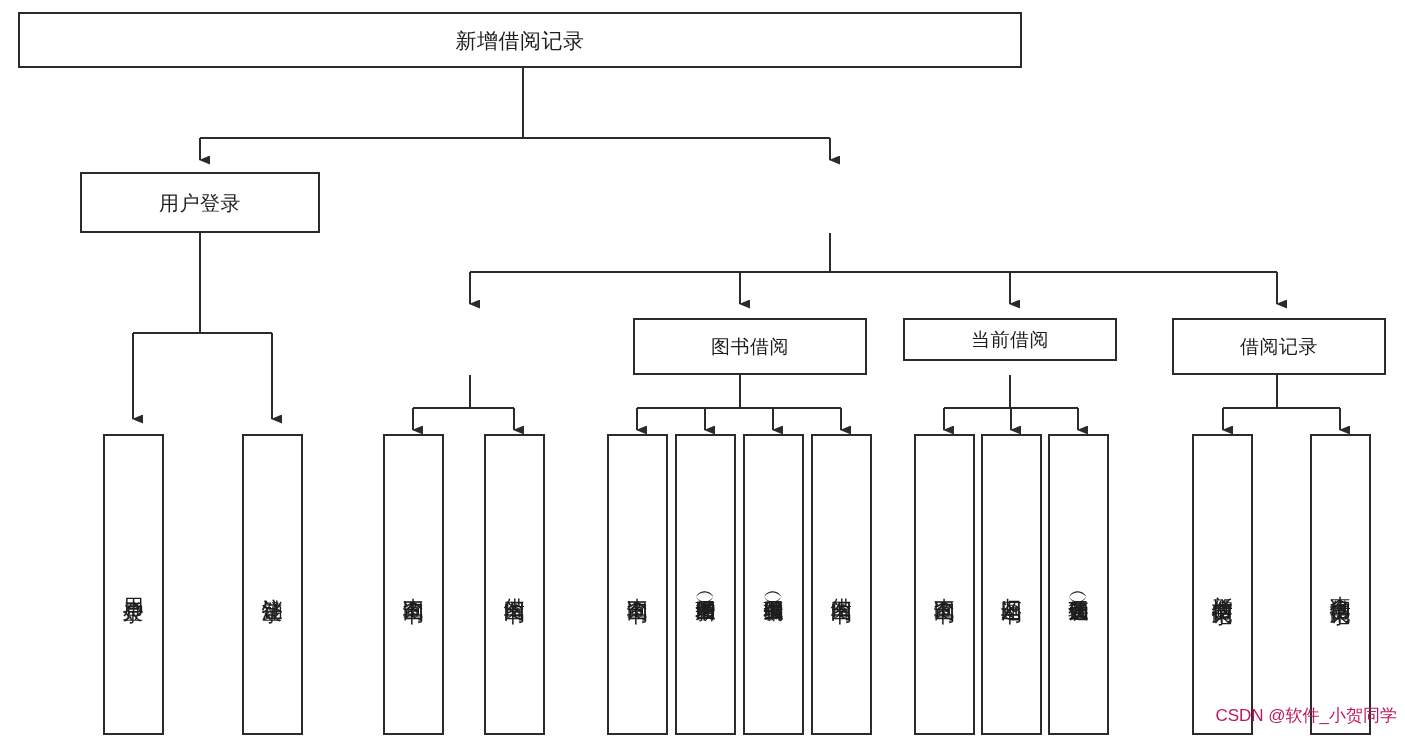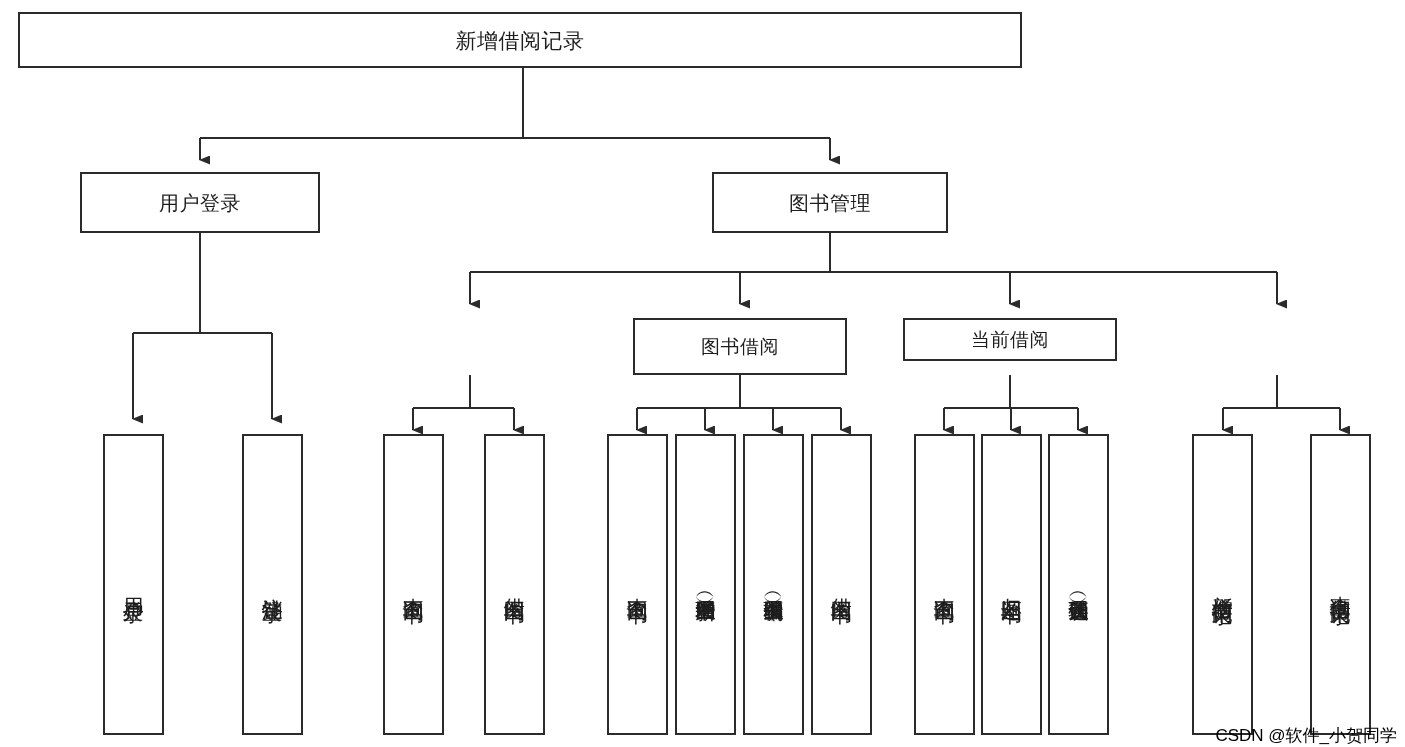--- a/index.html
+++ b/index.html
@@ -56,23 +56,23 @@
   }
   
   .node.leaf.tall .lbl{
     font-size:20px;
     line-height:1.14;
     letter-spacing:0px;
   }
 
   #watermark{
     position:absolute;
-    right:8px;bottom:0;
+    right:8px;bottom:20px;
     font-size:17px;
-    color:#000000;
+    color:#be185d;
     white-space:nowrap;
     font-family:"Liberation Sans","DejaVu Sans",sans-serif;
   }
 </style>
 </head>
 <body>
 
 <div id="canvas">
 
   <svg id="wires" viewBox="0 0 1405 747" xmlns="http://www.w3.org/2000/svg">
@@ -128,33 +128,33 @@
   </svg>
 
   <div class="node root horiz" style="left:18px;top:12px;width:1004px;height:56px;">
     <span class="lbl">新增借阅记录</span>
   </div>
 
   <div class="node horiz" style="left:80px;top:172px;width:240px;height:61px;">
     <span class="lbl">用户登录</span>
   </div>
 
-  <div class="node horiz" style="left:712px;top:172px;width:236px;height:61px;">
-    <span class="lbl">图书管理</span>
-  </div>
-
-
-  <div class="node l3 horiz" style="left:633px;top:318px;width:214px;height:57px;">
+
+
+  <div class="node l3 horiz" style="left:633px;top:318px;width:234px;height:57px;">
     <span class="lbl">图书借阅</span>
   </div>
 
   <div class="node l3 horiz" style="left:903px;top:318px;width:214px;height:43px;">
     <span class="lbl">当前借阅</span>
   </div>
 
+  <div class="node l3 horiz" style="left:1172px;top:318px;width:214px;height:57px;">
+    <span class="lbl">借阅记录</span>
+  </div>
 
   <div class="node leaf" style="left:103px;top:434px;width:61px;height:301px;">
     <span class="lbl">用户登录</span>
   </div>
   <div class="node leaf" style="left:242px;top:434px;width:61px;height:301px;">
     <span class="lbl">注销登录</span>
   </div>
 
   <div class="node leaf" style="left:383px;top:434px;width:61px;height:301px;">
     <span class="lbl">查询图书</span>

